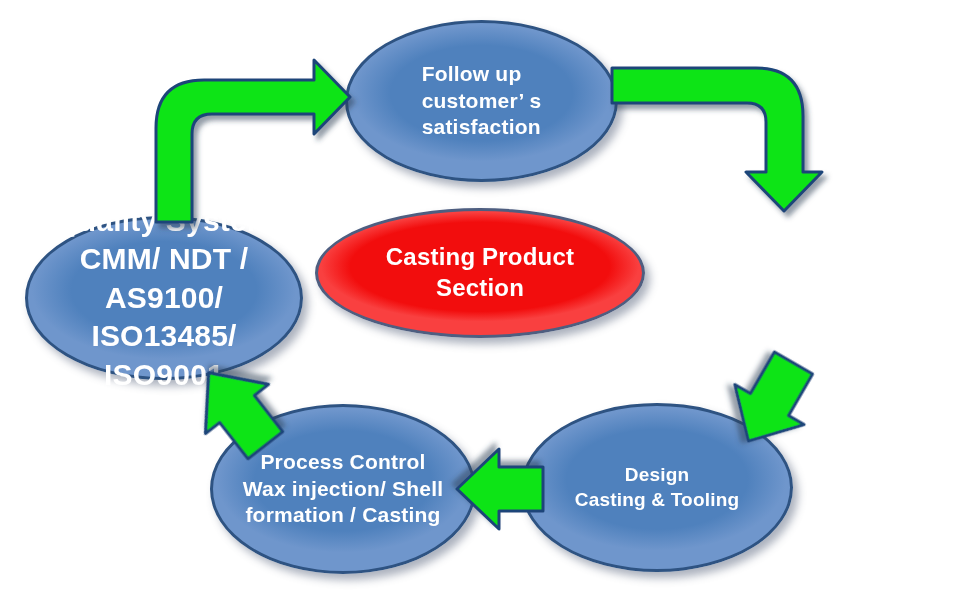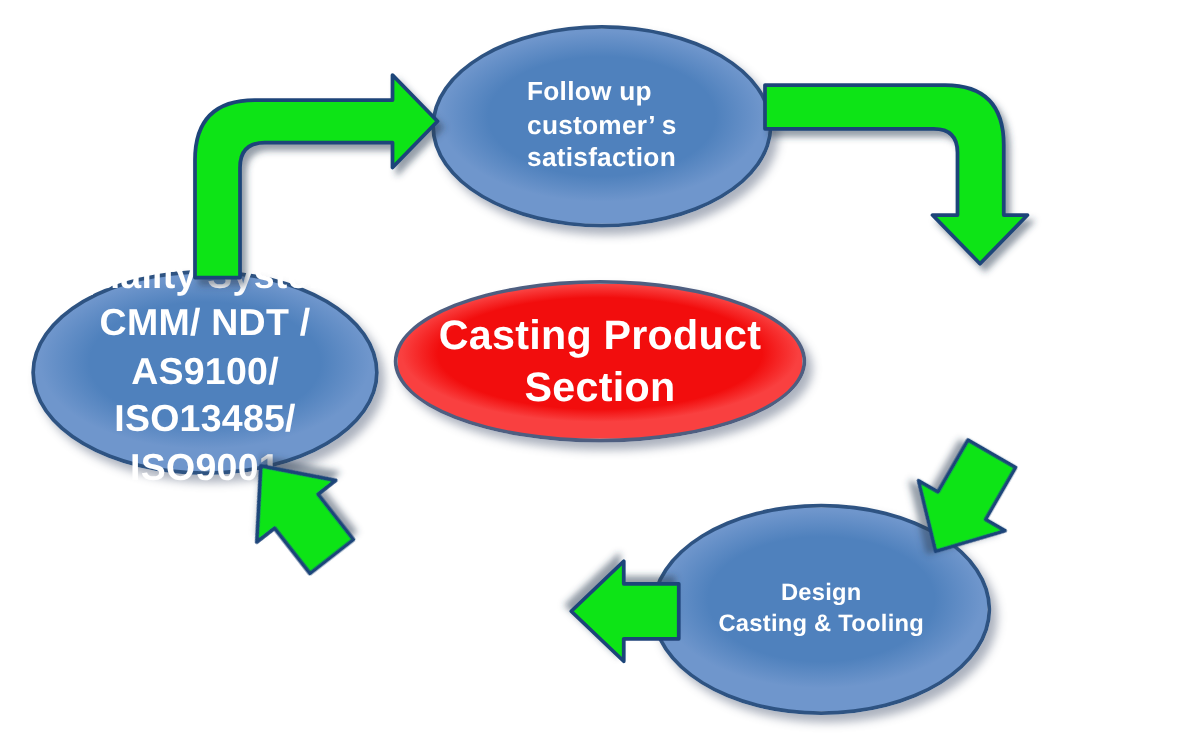--- a/index.html
+++ b/index.html
@@ -36,22 +36,22 @@
   }
   .align-left { text-align: left; }
 
   .node.followup    { left: 345px; top:  20px; width: 273px; height: 162px; font-size: 21px; }
   .node.development { left: 658px; top: 213px; width: 268px; height: 168px; font-size: 20px; }
   .node.design      { left: 521px; top: 403px; width: 272px; height: 169px; font-size: 19px; }
   .node.process     { left: 210px; top: 404px; width: 266px; height: 170px; font-size: 21px; }
   .node.quality     { left:  25px; top: 216px; width: 278px; height: 164px; font-size: 30px; }
 
   .node.center-node {
-    left: 315px; top: 224px; width: 330px; height: 130px;
-    font-size: 33px;
+    left: 315px; top: 208px; width: 330px; height: 130px;
+    font-size: 24px;
     border-color: var(--center_border, #4e5e80);
     background: radial-gradient(ellipse closest-side at 50% 45%,
                 var(--center_fill, #f20d0d) 0%,
                 var(--center_fill, #f20d0d) 80%,
                 #f94040 98%);
     line-height: 1.25;
   }
 
   .arrows {
     position: absolute;
@@ -76,20 +76,25 @@
 customer’ s
 satisfaction</div>
   </div>
 
 
   <div class="node design">
     <div class="label">Design
 Casting &amp; Tooling</div>
   </div>
 
+  <div class="node process">
+    <div class="label">Process Control
+Wax injection/ Shell
+formation / Casting</div>
+  </div>
 
   <div class="node quality">
     <div class="label">Quality System
 CMM/ NDT / AS9100/
 ISO13485/ ISO9001</div>
   </div>
 
   <div class="node center-node">
     <div class="label">Casting Product
 Section</div>

